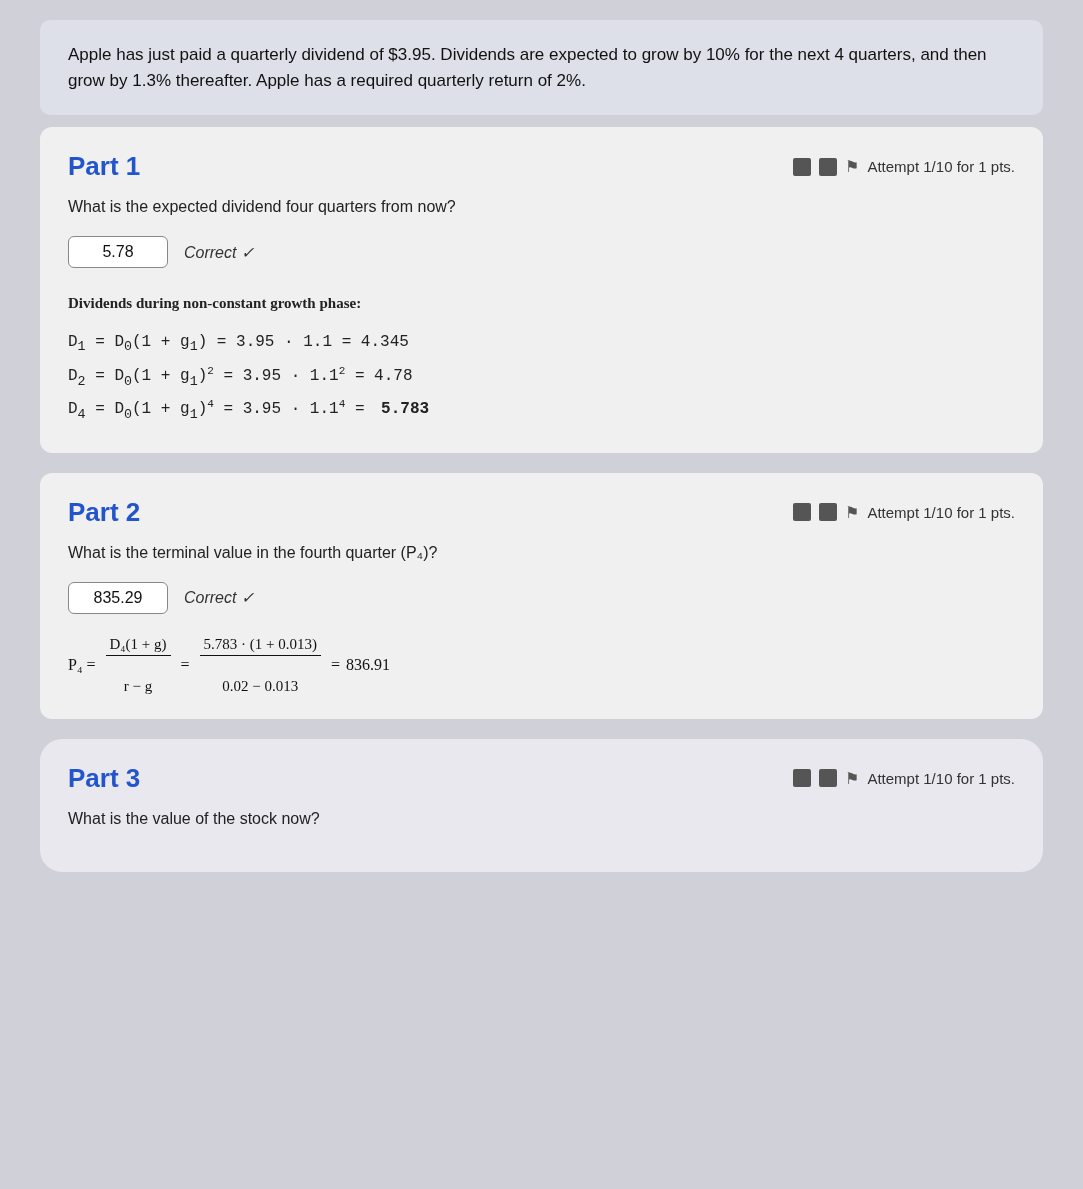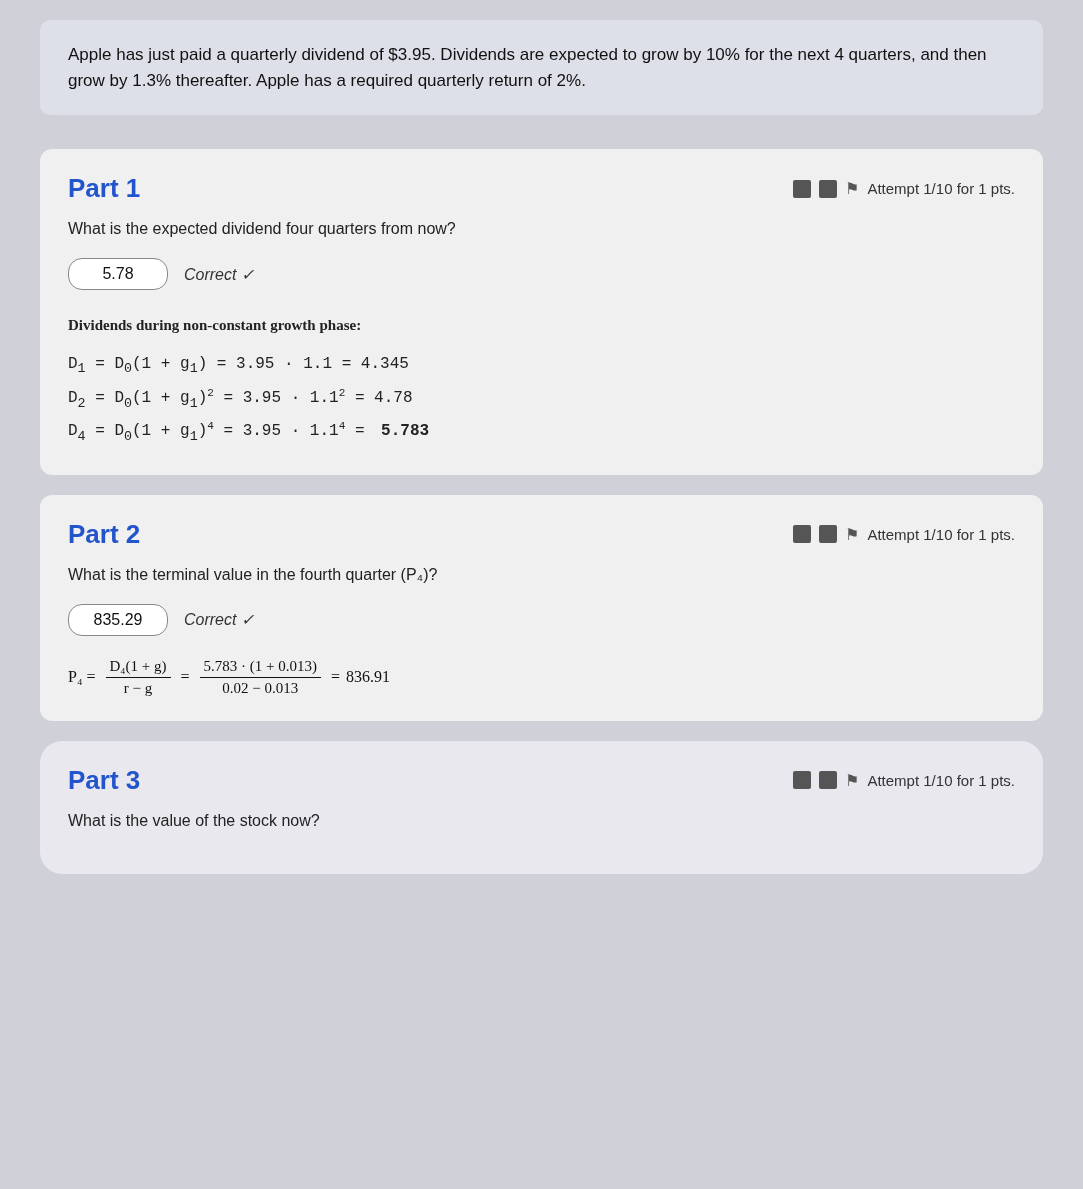--- a/index.html
+++ b/index.html
@@ -10,21 +10,21 @@
       width: 1083px;
       padding: 20px 40px;
       font-size: 16px;
       color: #111;
     }
 
     .problem-statement {
       background: #dde0e8;
       border-radius: 10px;
       padding: 22px 28px;
-      margin-bottom: 34px;
+      margin-bottom: 12px;
       font-size: 17px;
       line-height: 1.5;
       color: #111;
     }
 
     .part-card {
       background: #f0f0f0;
       border-radius: 12px;
       padding: 24px 28px;
       margin-bottom: 20px;
@@ -75,21 +75,21 @@
 
     .answer-row {
       display: flex;
       align-items: center;
       gap: 16px;
       margin-bottom: 22px;
     }
 
     .answer-box {
       border: 1.5px solid #888;
-      border-radius: 14px;
+      border-radius: 6px;
       padding: 6px 18px;
       font-size: 16px;
       background: #fff;
       min-width: 100px;
       text-align: center;
       color: #111;
     }
 
     .correct-label {
       font-size: 16px;
@@ -120,20 +120,21 @@
       font-weight: 700;
       margin-left: 7px;
     }
 
     .fraction {
       display: inline-flex;
       flex-direction: column;
       align-items: center;
       vertical-align: middle;
       margin: 0 4px;
+      gap: 20px;
     }
 
     .fraction .numerator {
       border-bottom: 1.5px solid #111;
       padding: 0 4px 2px;
       font-size: 15px;
     }
 
     .fraction .denominator {
       padding: 2px 4px 0;

